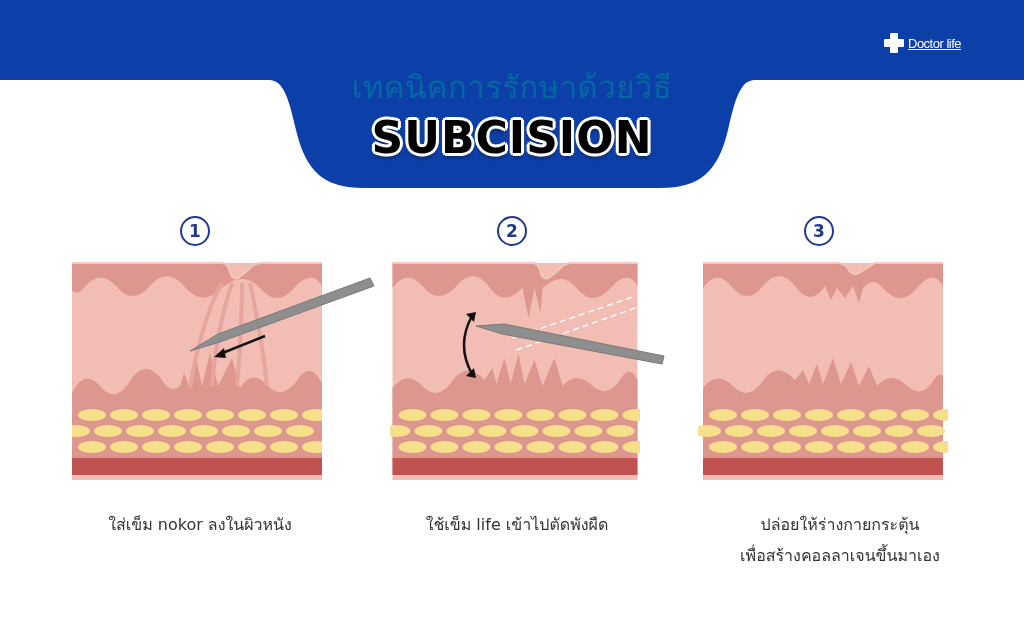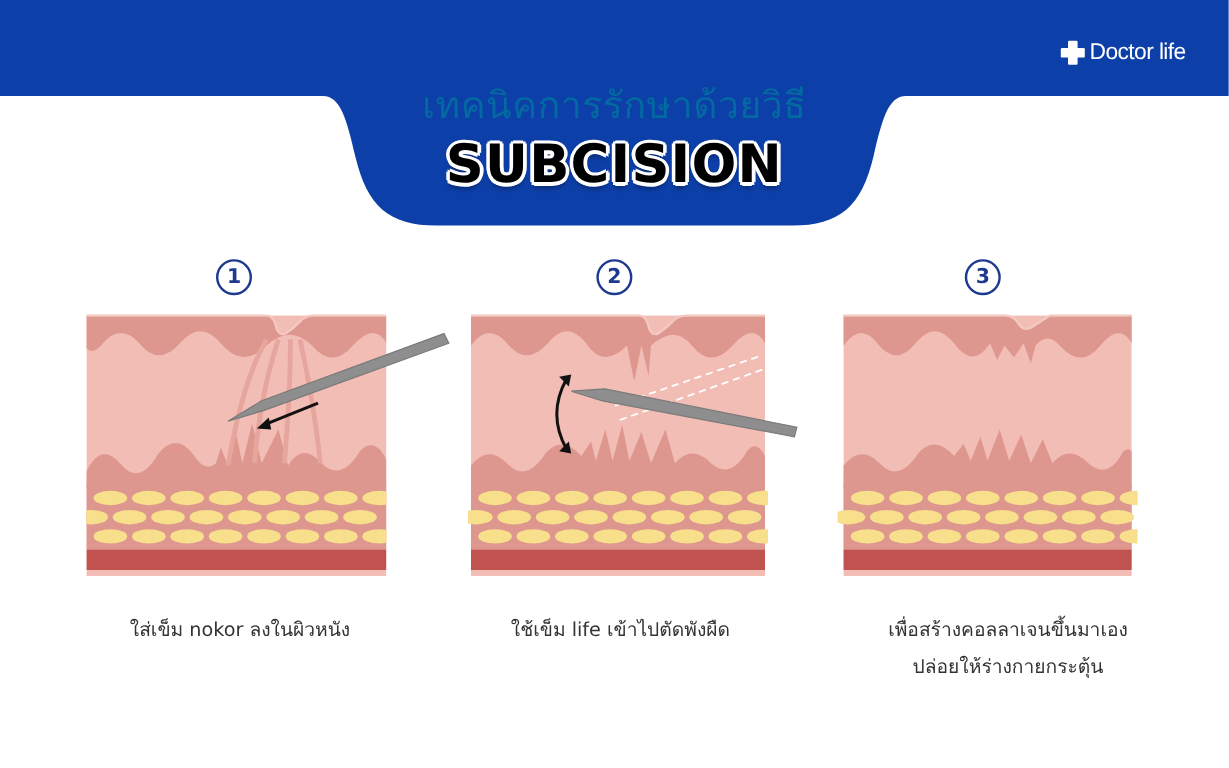--- a/index.html
+++ b/index.html
@@ -5,21 +5,21 @@
   html, body { margin:0; padding:0; }
   body { width:1024px; height:640px; position:relative; overflow:hidden; background:#ffffff; font-family:"DejaVu Sans", sans-serif; }
   .banner { position:absolute; left:0; top:0; width:1024px; height:200px; }
   .title-th { position:absolute; left:0; width:1024px; top:62px; text-align:center; color:#0369a1; font-size:31px; letter-spacing:0.5px; font-family:"DejaVu Sans", sans-serif; font-weight:normal; }
   .title-en { position:absolute; left:0; width:1024px; top:112px; text-align:center; font-family:"DejaVu Sans", sans-serif; font-weight:bold; font-size:44px; color:#000000; letter-spacing:1px;
     -webkit-text-stroke: 0px; text-shadow: 0 0 0 #fff, 3px 0 0 #fff, -3px 0 0 #fff, 0 3px 0 #fff, 0 -3px 0 #fff, 2px 2px 0 #fff, -2px -2px 0 #fff, 2px -2px 0 #fff, -2px 2px 0 #fff, 0 5px 4px rgba(0,0,0,0.35); }
   .logo { position:absolute; left:884px; top:33px; display:flex; align-items:center; gap:4px; color:#ffffff; }
   .logo-cross { width:20px; height:20px; position:relative; }
   .logo-cross::before { content:""; position:absolute; left:6px; top:0; width:8px; height:20px; background:#fff; border-radius:1px; }
   .logo-cross::after { content:""; position:absolute; left:0; top:6px; width:20px; height:8px; background:#fff; border-radius:1px; }
-  .logo-text { font-family:"Liberation Sans", sans-serif; font-size:19px; letter-spacing:-0.5px; }
+  .logo-text { font-family:"Liberation Sans", sans-serif; font-size:13px; letter-spacing:-0.5px;text-decoration:underline; }
   .step-num { position:absolute; width:26px; height:26px; border:2px solid #1d3a8f; border-radius:50%; color:#1d3a8f; font-family:"DejaVu Sans", sans-serif; font-weight:bold; font-size:17px; text-align:center; line-height:26px; box-sizing:content-box; }
   .panel { position:absolute; top:258px; width:250px; height:222px; }
   .caption { position:absolute; text-align:center; color:#333333; font-size:16px; line-height:31px; font-family:"DejaVu Sans", sans-serif; }
 </style>
 </head>
 <body>
 
 <svg class="banner" viewBox="0 0 1024 200" width="1024" height="200">
   <path d="M0 0 H1024 V80 H755 C740 80 735 100 728 130 C718 172 700 188 660 188 H364 C324 188 306 172 296 130 C289 100 284 80 269 80 H0 Z" fill="#0d3fa8"></path>
 </svg>
@@ -122,15 +122,15 @@
   <rect x="0" y="200" width="240" height="17" fill="#c0524f"></rect>
 </svg>
 
 <div class="caption" style="left:60px; width:280px; top:509px;">
   <div>ใส่เข็ม nokor ลงในผิวหนัง</div>
 </div>
 <div class="caption" style="left:372px; width:290px; top:509px;">
   <div>ใช้เข็ม life เข้าไปตัดพังผืด</div>
 </div>
 <div class="caption" style="left:700px; width:280px; top:509px;">
+  <div>ปล่อยให้ร่างกายกระตุ้น</div>
   <div>เพื่อสร้างคอลลาเจนขึ้นมาเอง</div>
-  <div>ปล่อยให้ร่างกายกระตุ้น</div>
 </div>
 
 </body></html>

